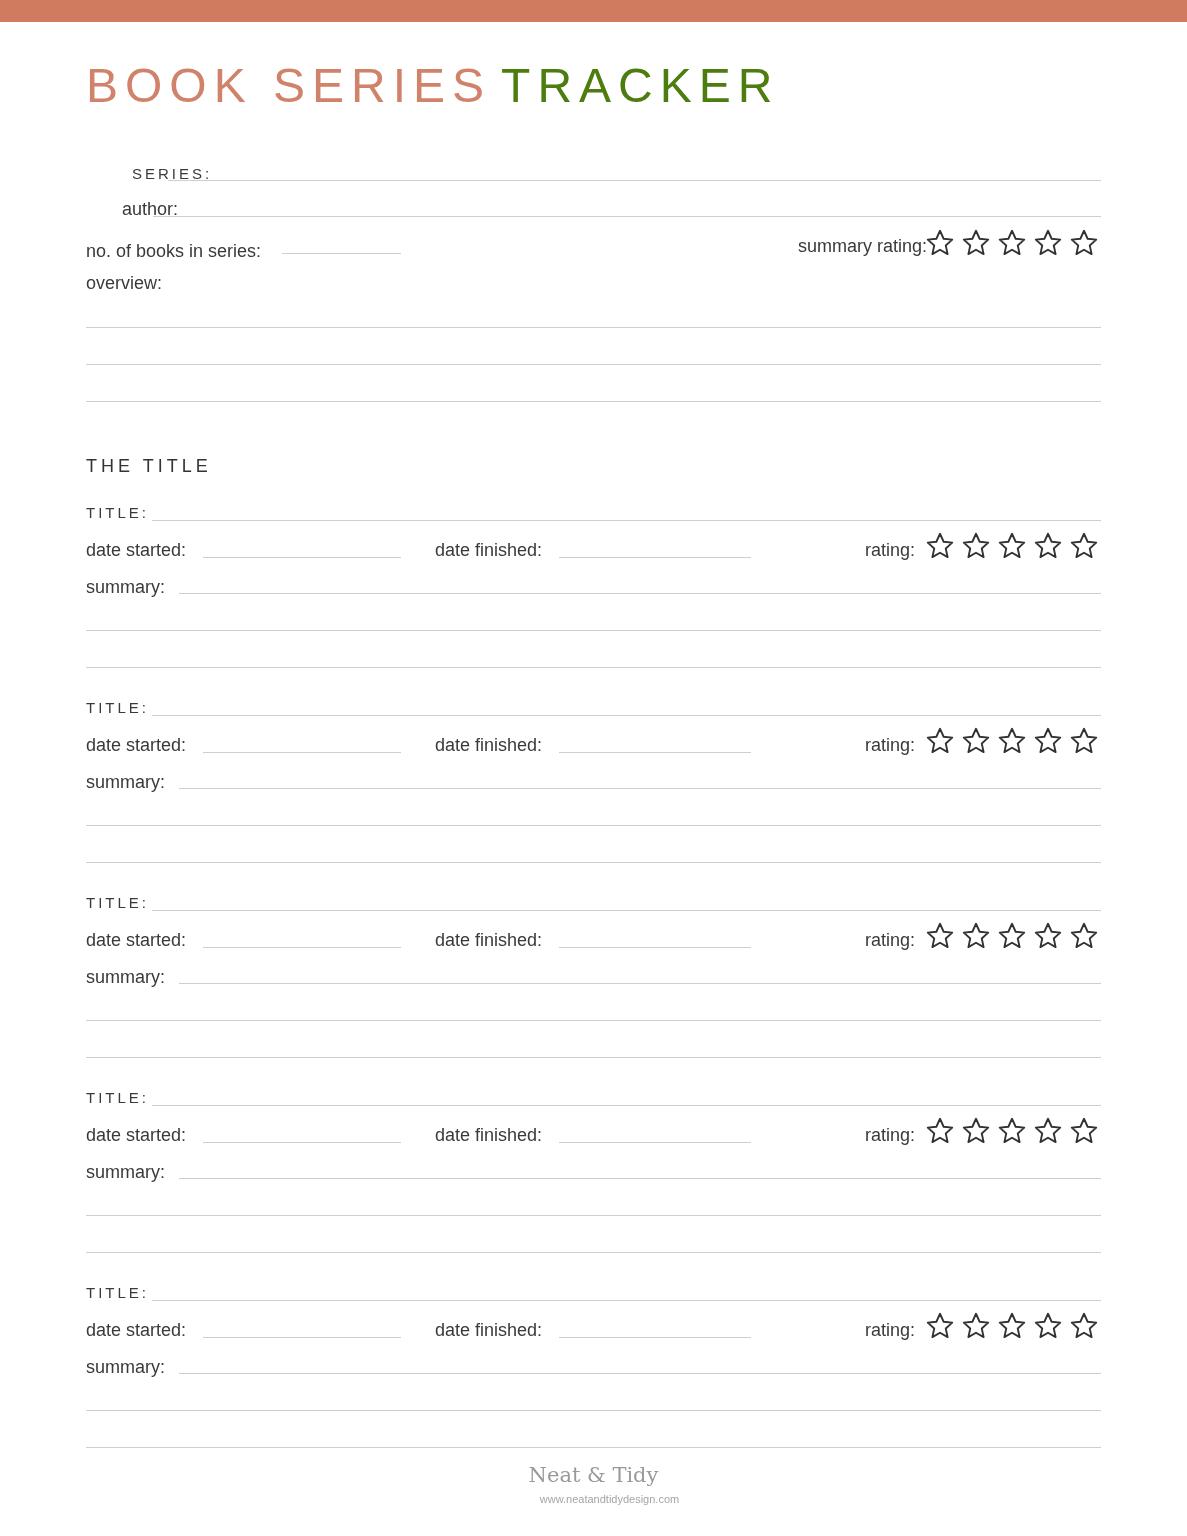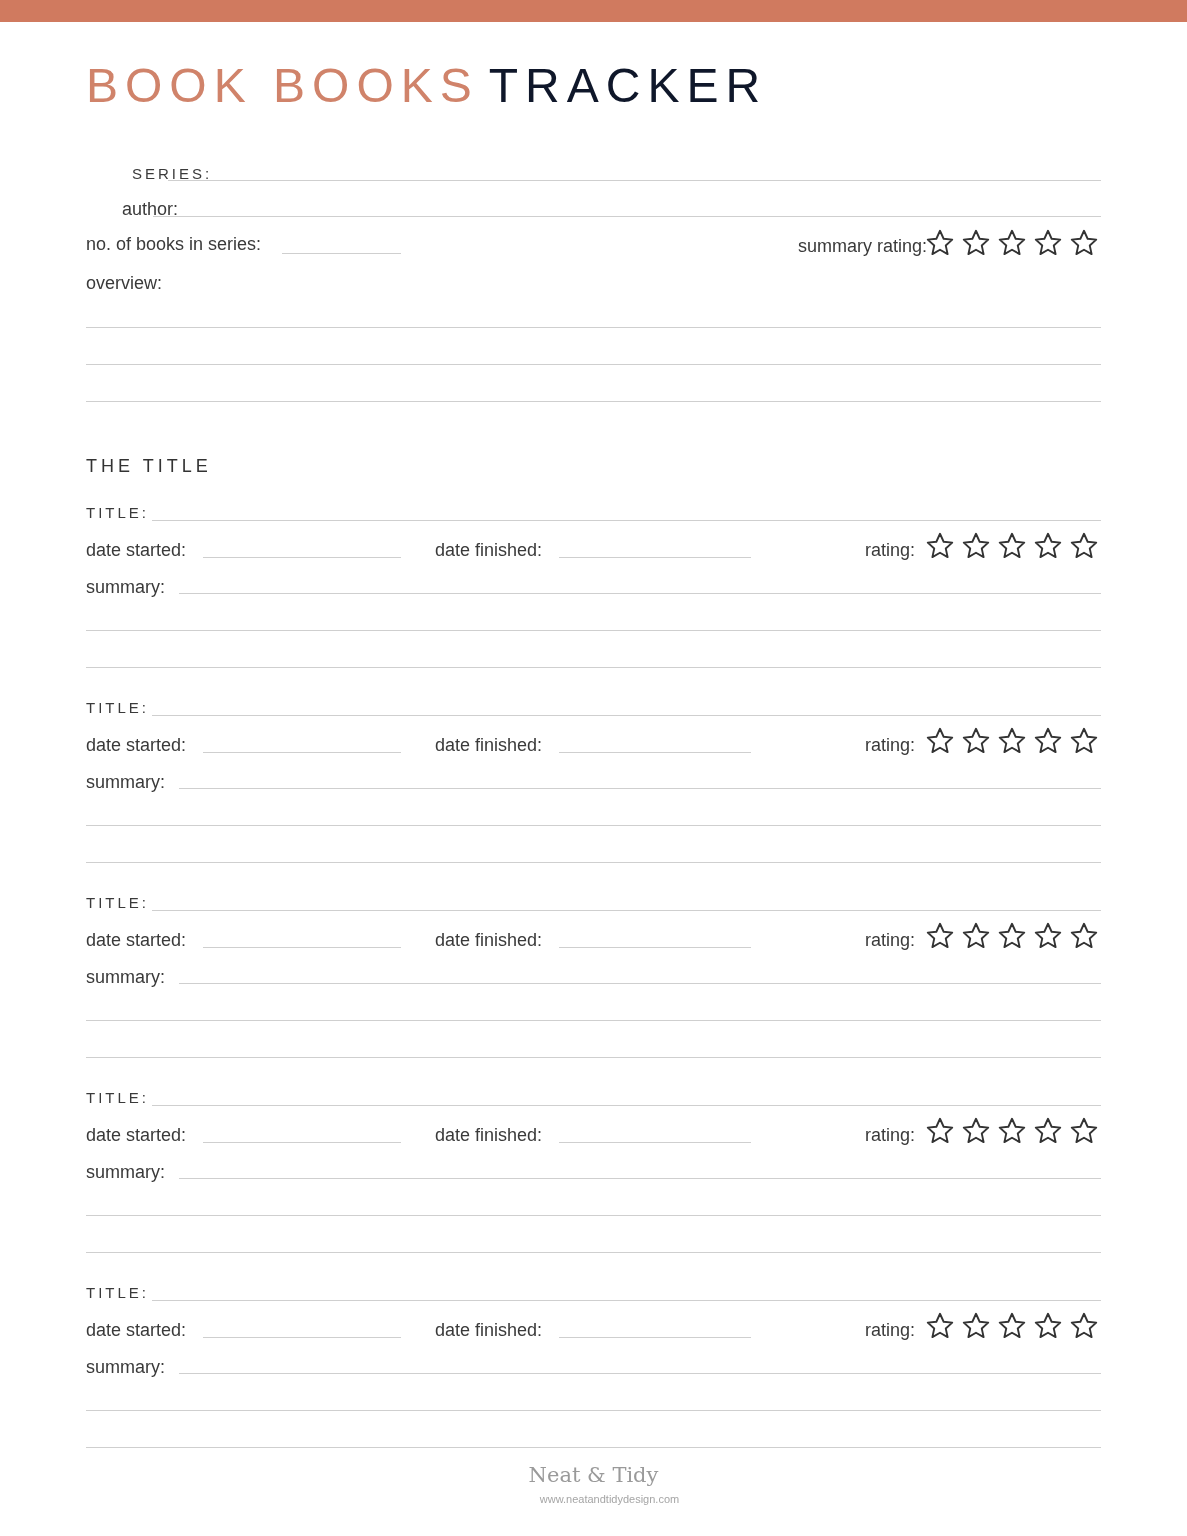--- a/index.html
+++ b/index.html
@@ -3,47 +3,47 @@
 <meta charset="utf-8">
 <style>
   html, body { margin: 0; padding: 0; }
   body {
     width: 1187px; height: 1536px; position: relative; overflow: hidden;
     background: #ffffff; font-family: "Liberation Sans", sans-serif; color: #333333;
   }
   .topbar { position: absolute; left: 0; top: 0; width: 1187px; height: 22px; background: #d07a5f; }
   .title { position: absolute; left: 86px; top: 58px; font-size: 48px; font-weight: 300; letter-spacing: 7px; line-height: 56px; white-space: nowrap; }
   .title .accent { color: #d0836a; }
-  .title .dark { color: #0f172a; margin-left: 10px; }
+  .title .dark { color: #4d7c0f; margin-left: 10px; }
   .lbl { position: absolute; font-size: 18px; color: #3a3a3a; white-space: nowrap; line-height: 22px; }
   .caps { font-size: 15px; letter-spacing: 3px; }
   .line { position: absolute; height: 0; border-top: 1.5px solid #cfcfcf; }
   .stars { position: absolute; display: flex; gap: 6px; }
   .star { width: 30px; height: 30px; }
   .star svg { width: 30px; height: 30px; display: block; }
   .section { position: absolute; left: 86px; top: 456px; font-size: 18px; letter-spacing: 4px; color: #333; }
   .footer-brand { position: absolute; left: 0; width: 1187px; top: 1463px; text-align: center; font-family: "DejaVu Serif", serif; font-size: 21px; color: #9a9a9a; }
   .footer-url { position: absolute; left: 16px; width: 1187px; top: 1493px; text-align: center; font-size: 11px; color: #a5a5a5; }
 </style>
 </head>
 <body>
 
 <div class="topbar"></div>
 
 <div class="title">
-  <span class="accent">BOOK BOOKS</span><span class="dark">TRACKER</span>
+  <span class="accent">BOOK SERIES</span><span class="dark">TRACKER</span>
 </div>
 
 <div class="lbl caps" style="left:86px; top:163px;margin-left:46px;">SERIES:</div>
 <div class="line" style="left:168px; width:933px; top:180px;"></div>
 
 <div class="lbl" style="left:86px; top:198px;margin-left:36px;">author:</div>
 <div class="line" style="left:153px; width:948px; top:216px;"></div>
 
-<div class="lbl" style="left:86px; top:233px;text-align:center;">no. of books in series:</div>
+<div class="lbl" style="left:86px; top:240px;text-align:center;">no. of books in series:</div>
 <div class="line" style="left:282px; width:119px; top:253px;"></div>
 
 <div class="lbl" style="left:798px; top:235px;">summary rating:</div>
 <div class="stars" style="left:925px; top:228px;" id="overall-stars">
     <span class="star">
       <svg viewBox="0 0 24 24">
         <path d="M12 2.2 L14.9 8.6 L21.8 9.3 L16.6 14 L18.1 20.9 L12 17.4 L5.9 20.9 L7.4 14 L2.2 9.3 L9.1 8.6 Z" fill="none" stroke="#333" stroke-width="1.5" stroke-linejoin="round"></path>
       </svg>
     </span>
     <span class="star">

